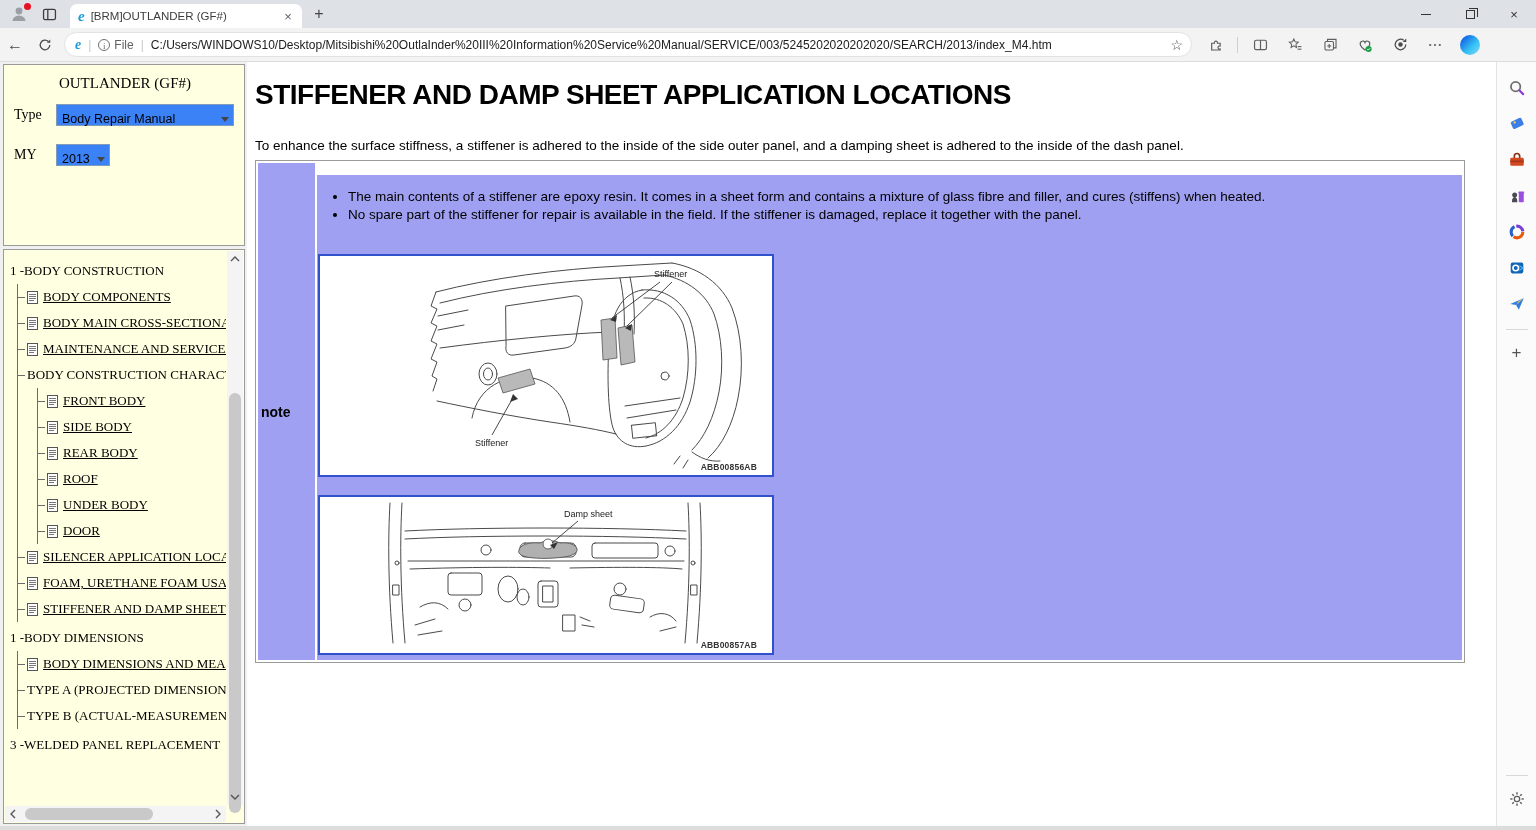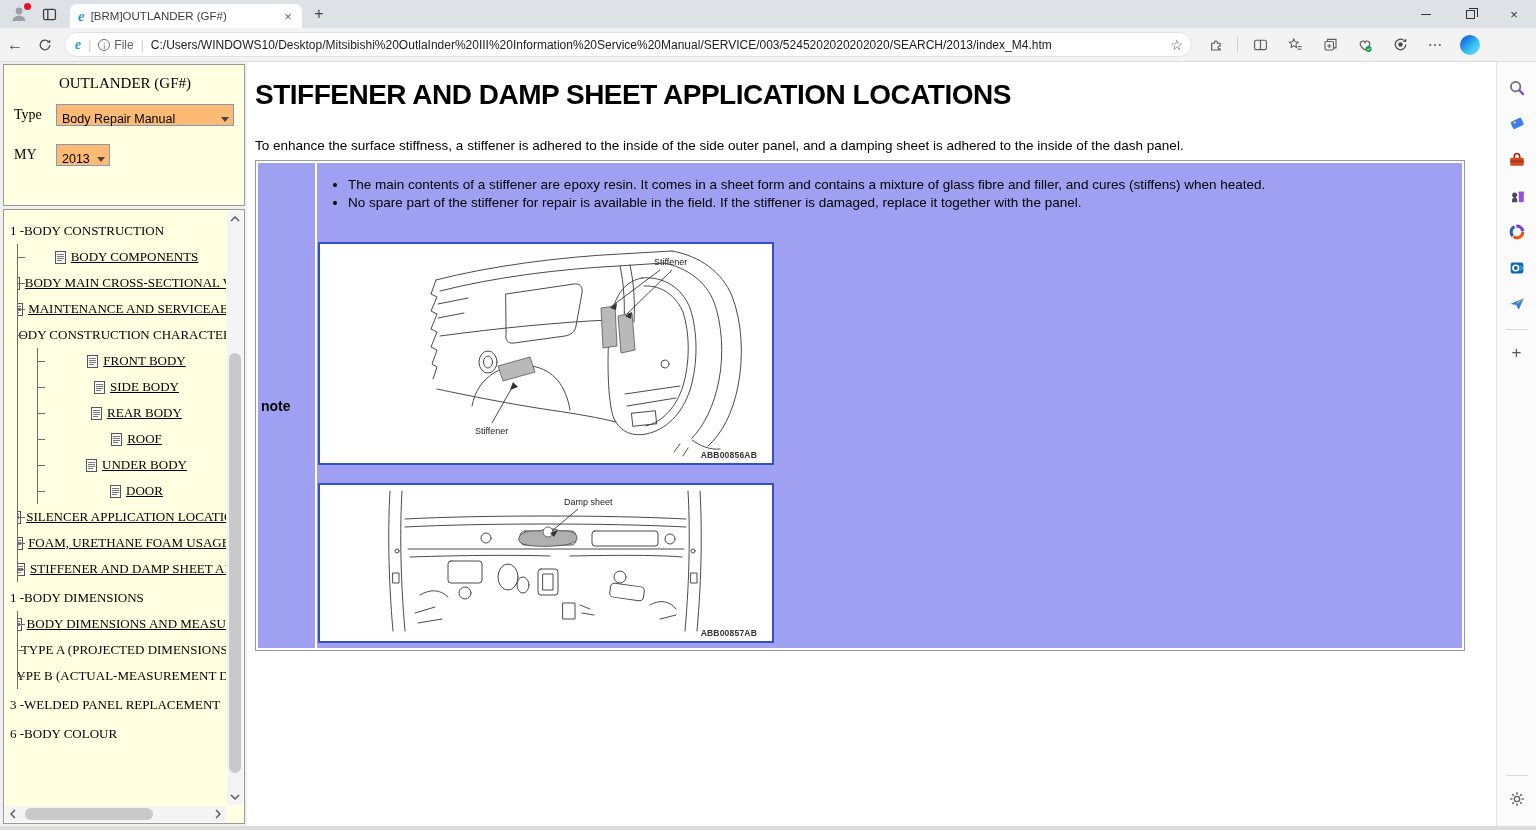--- a/index.html
+++ b/index.html
@@ -39,39 +39,39 @@
   .tb-icons { display:flex; align-items:center; margin-left:10px; gap:9px; }
   .tb-icon { width:26px; height:26px; display:flex; align-items:center; justify-content:center; }
   .tb-div { width:1px; height:16px; background:#cfcfcf; }
   .copilot { width:20px; height:20px; border-radius:50%; background:linear-gradient(135deg,#1a6fe8 20%,#35c3f3 60%,#8ad8f8); }
 
   
   .workspace { flex:1; display:flex; min-height:0; background:#fff; }
 
   
   .left-frames { width:247px; flex-shrink:0; background:#f0f0f0; padding:2px 2px 2px 3px; display:flex; flex-direction:column; gap:3px; }
-  .frame-top { height:142px; border:1px solid #9a9a9a; background:#ffffe1; padding:10px 8px 0 10px;
+  .frame-top { height:182px; border:1px solid #9a9a9a; background:#ffffe1; padding:10px 8px 0 10px;
                font-family:"Liberation Serif",serif; color:#000; }
   .ft-title { text-align:center; font-size:15px; margin-bottom:12px; }
   .ft-row { display:flex; align-items:center; margin-bottom:18px; }
   .ft-label { font-size:14px; margin-right:6px; width:36px; }
-  .sel { background:#fdba74; border:1px solid #7f9db9; height:22px; display:flex; align-items:center;
+  .sel { background:#3b82f6; border:1px solid #7f9db9; height:22px; display:flex; align-items:center;
          font-family:"Liberation Sans",sans-serif; font-size:12.5px; padding:8px 4px 0 5px; color:#000; }
   .sel .chev { margin-left:auto; width:0; height:0; border-left:4px solid transparent; border-right:4px solid transparent; border-top:5px solid #444; }
   .sel-type { width:178px; }
   .sel-my { width:54px; }
 
   .frame-tree { flex:1; border:1px solid #9a9a9a; background:#ffffe1; position:relative; overflow:hidden; }
   .tree { position:absolute; left:6px; top:5px; right:18px; bottom:18px; overflow:hidden;
           font-family:"Liberation Serif",serif; font-size:13px; color:#000; }
   .t-row { height:26px; display:flex; align-items:center; white-space:nowrap; overflow:hidden; }
   .kind-section { margin-top:3px; }
   .branch { margin-left:7px; border-left:1px solid #6b6b6b; }
   .branch .branch { margin-left:19px; }
-  .branch > .t-row { position:relative; padding-left:9px;justify-content:center; }
+  .branch > .t-row { position:relative; padding-left:9px; }
   .branch > .t-row::before { content:""; position:absolute; left:0; top:13px; width:7px; border-top:1px solid #6b6b6b; }
   .kind-link .t-label { text-decoration:underline; }
   .doc-icon { margin-right:5px; display:inline-flex; }
 
   
   .vscroll { position:absolute; top:1px; right:1px; bottom:18px; width:16px; background:#f4f4f4; }
   .hscroll { position:absolute; left:1px; right:18px; bottom:1px; height:16px; background:#f4f4f4; display:flex; align-items:center; }
   .sb-btn { width:16px; height:16px; display:flex; align-items:center; justify-content:center; }
   .vthumb { position:absolute; left:2px; width:12px; top:142px; height:420px; background:#c9c9c9; border-radius:6px; }
   .hthumb { position:absolute; left:20px; width:128px; top:2px; height:12px; background:#c9c9c9; border-radius:6px; }
@@ -79,21 +79,21 @@
   .hscroll .sb-right { position:absolute; right:0; }
 
   
   .main-frame { flex:1; background:#fff; overflow:hidden; padding-left:8px; }
   h1.page-title { font-size:28px; font-weight:800; letter-spacing:-0.5px; color:#000; margin:17px 0 0 0; }
   .intro { font-size:13.5px; color:#000; margin:27px 0 7px 0; }
 
   .note-table { width:1210px; background:#fff; border:1px solid #9a9a9a; padding:2px; display:flex; gap:2px; }
   .note-cell-label { width:57px; background:#a0a0f2; display:flex; align-items:center; padding-left:3px;
                      font-weight:bold; font-size:14px; color:#000; }
-  .note-cell-body { flex:1; background:#a0a0f2; padding:13px 10px 5px 1px; }
+  .note-cell-body { flex:1; background:#a0a0f2; padding:13px 10px 5px 1px;margin-top:12px; }
   .note-bullets { margin:0 0 0 30px; padding:0; font-size:13.5px; color:#000; }
   .note-bullets li { line-height:17.5px; }
   .figure-box { width:456px; background:#fff; border:2px solid #3050cc; position:relative; margin-top:31px; }
   .figure-box.second { margin-top:18px; }
   .fig-code { position:absolute; right:15px; bottom:3px; font-size:8.5px; font-weight:bold; color:#333; letter-spacing:0.2px; }
   .fig-label { font-size:9px; fill:#222; font-family:"Liberation Sans",sans-serif; }
 
   
   .edge-rail { width:40px; flex-shrink:0; background:#fbfbfb; border-left:1px solid #e4e4e4;
                display:flex; flex-direction:column; align-items:center; padding-top:13px; }
@@ -363,21 +363,20 @@
                     <rect x="0.5" y="0.5" width="10" height="12" fill="#fdfdfd" stroke="#555"></rect>
                     <path d="M2 3.5h7M2 5.5h7M2 7.5h7M2 9.5h5" stroke="#777" stroke-width="1" fill="none"></path>
                   </svg>
                 </span>
                 <span class="t-label">BODY DIMENSIONS AND MEASURE</span>
               </div>
               <div class="t-row kind-plain">TYPE A (PROJECTED DIMENSIONS)</div>
               <div class="t-row kind-plain">TYPE B (ACTUAL-MEASUREMENT DIM</div>
             </div>
             <div class="t-row kind-section">3 -WELDED PANEL REPLACEMENT</div>
-            <div class="t-row kind-section">6 -BODY COLOUR</div>
           </div>
 
         <div class="vscroll">
           <div class="sb-btn">
             <svg width="10" height="6" viewBox="0 0 10 6">
                 <polyline points="1,5 5,1 9,5" fill="none" stroke="#555" stroke-width="1.4"></polyline>
               </svg>
           </div>
           <div class="vthumb"></div>
           <div class="sb-btn sb-down">

